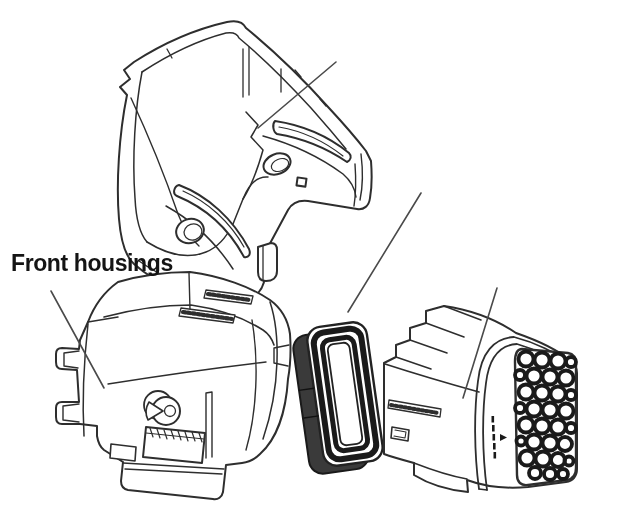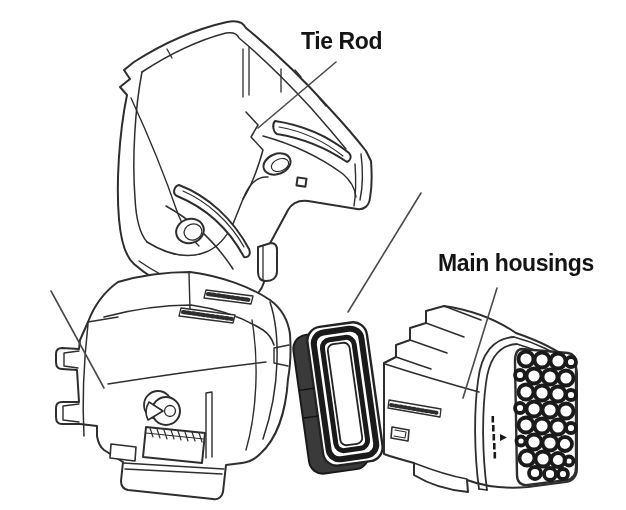--- a/index.html
+++ b/index.html
@@ -203,16 +203,15 @@
   </g>
 
   <g stroke="#4a4a4a" stroke-width="1.6" stroke-linecap="round">
     <line x1="336" y1="62" x2="258" y2="128"></line>
     <line x1="421" y1="193" x2="348" y2="312"></line>
     <line x1="51" y1="291" x2="104" y2="388"></line>
     <line x1="497" y1="288" x2="463" y2="398"></line>
   </g>
 </svg>
 
-<div class="lbl" id="lbl-tie-rod">Tie Rod</div>
-<div class="lbl" id="lbl-main-housings">Main housings</div>
+<div class="lbl" id="lbl-front-housings">Front housings</div>
 
 </div>
 
 </body></html>

